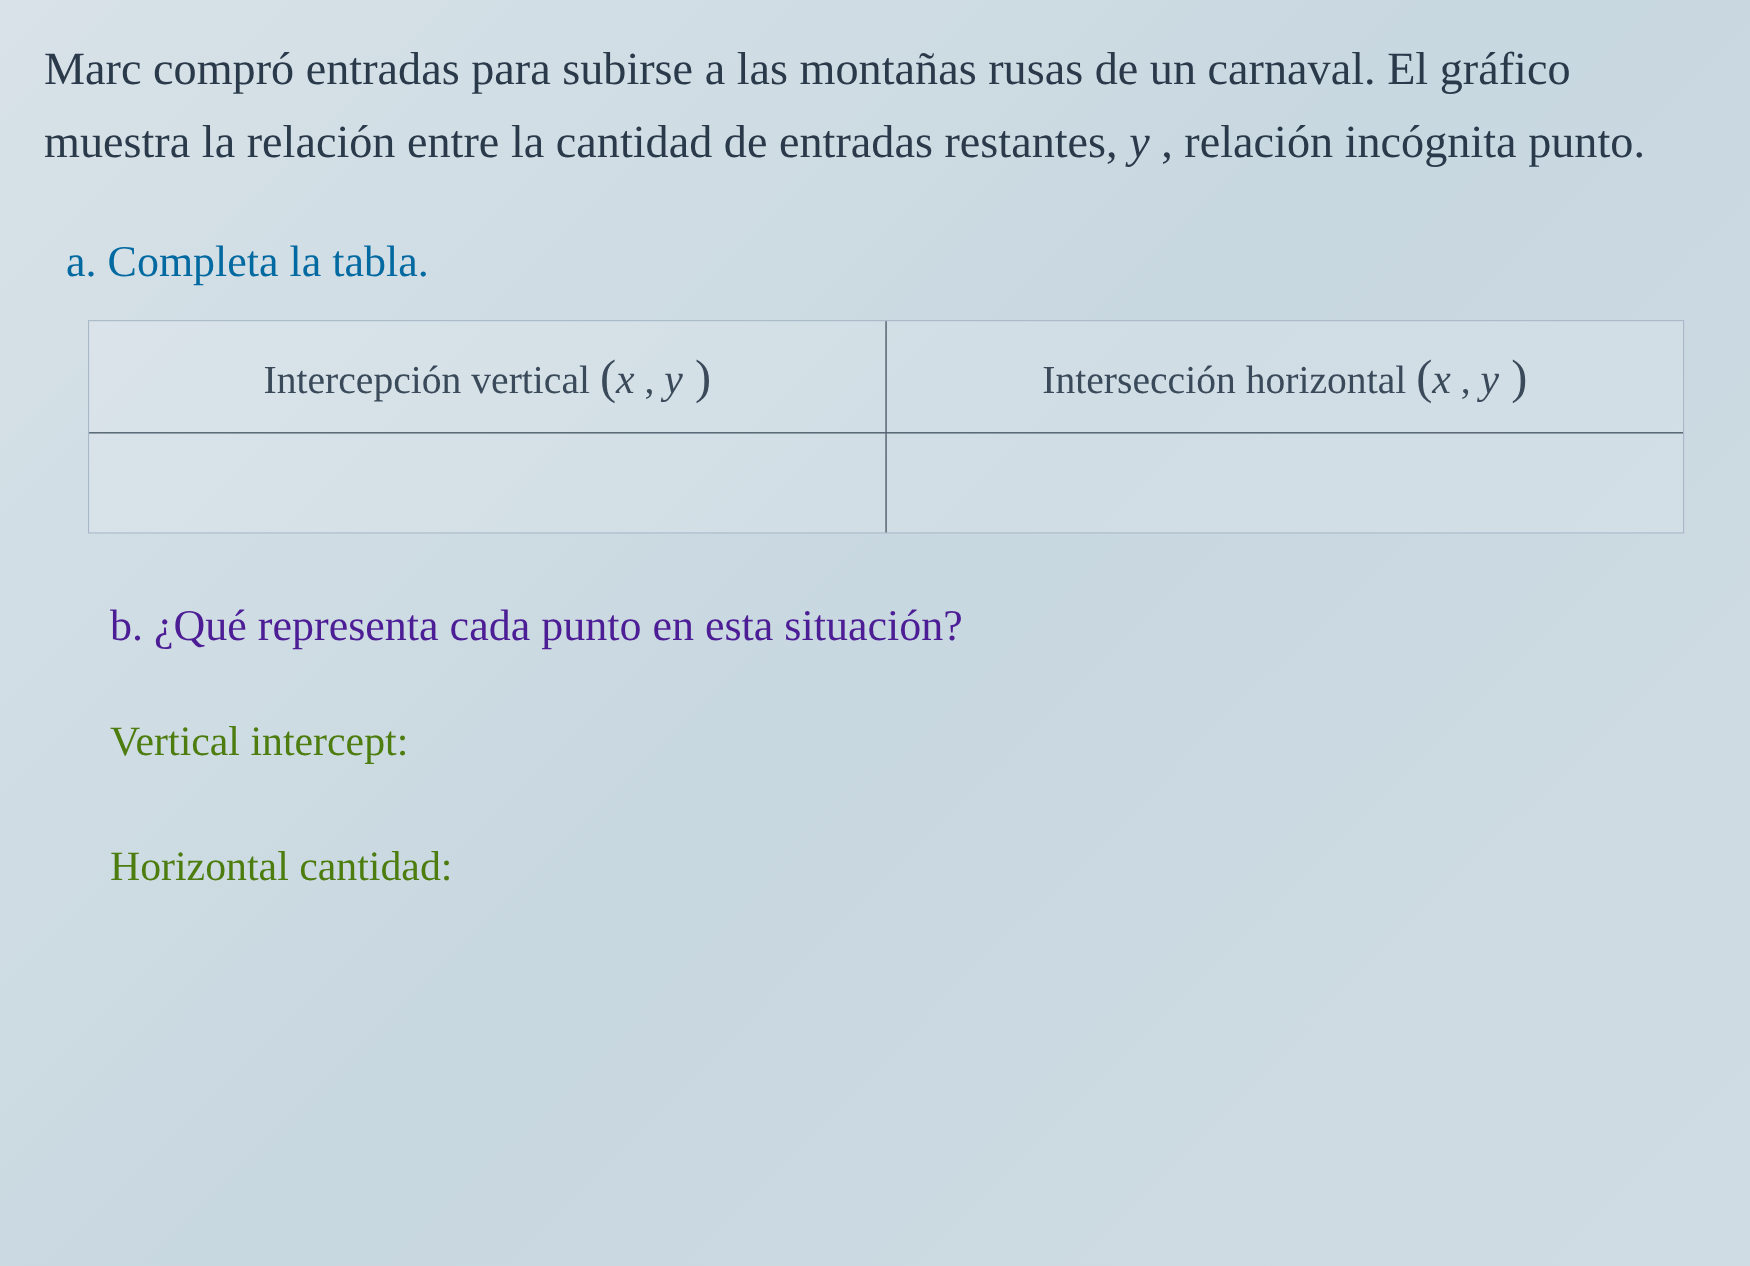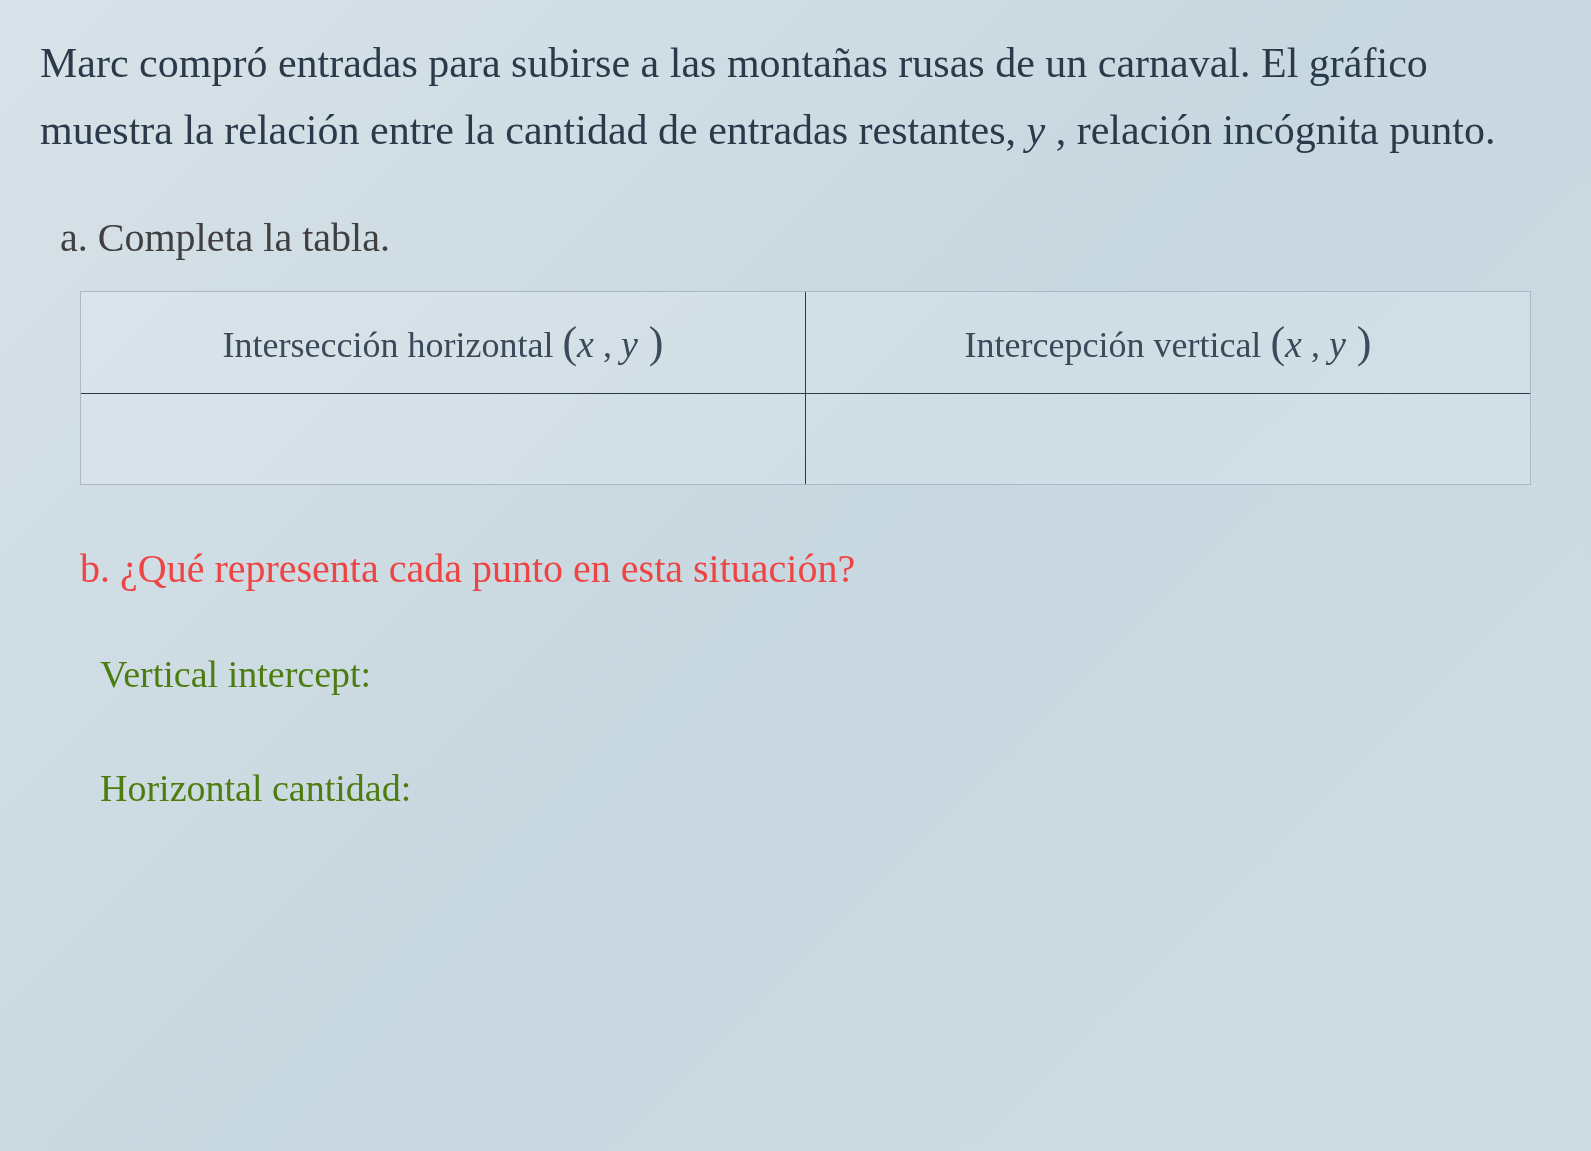--- a/index.html
+++ b/index.html
@@ -23,21 +23,21 @@
       font-weight: 400;
     }
     .problem-text .italic {
     }
     .problem-text .var {
       font-style: italic;
       font-family: 'Times New Roman', serif;
     }
     .question-label {
       font-size: 40px;
-      color: #404040;
+      color: #0369a1;
       margin-bottom: 30px;
       margin-left: 20px;
     }
     .table-container {
       margin: 0 20px 60px 40px;
       border: 1px solid #a8b8c8;
       background: rgba(255,255,255,0.15);
     }
     .table-row {
       display: flex;
@@ -62,22 +62,22 @@
       font-size: 44px;
       font-family: 'Times New Roman', serif;
     }
     .math-var {
       font-style: italic;
       font-family: 'Times New Roman', serif;
       font-size: 38px;
     }
     .sub-question {
       font-size: 40px;
-      color: #ef4444;
-      margin-left: 40px;
+      color: #4c1d95;
+      margin-left: 60px;
       margin-bottom: 60px;
     }
     .answer-label {
       font-size: 38px;
       color: #4d7c0f;
       margin-left: 60px;
       margin-bottom: 70px;
     }
   </style>
 </head>
@@ -85,24 +85,24 @@
 
 <div class="problem-text">
   <span>Marc compró entradas para subirse a las montañas rusas de un carnaval. El gráfico muestra la relación entre la cantidad de entradas restantes, </span><span class="var">y</span><span> , relación </span><span class="italic">incógnita</span><span> punto.</span>
 </div>
 
 <div class="question-label">a. Completa la tabla.</div>
 
 <div class="table-container">
   <div class="table-row table-header-row">
     <div class="table-cell">
-      <span>Intersección horizontal </span><span class="math-paren">(</span><span class="math-var">x</span><span> , </span><span class="math-var">y</span><span class="math-paren"> )</span>
+      <span>Intercepción vertical </span><span class="math-paren">(</span><span class="math-var">x</span><span> , </span><span class="math-var">y</span><span class="math-paren"> )</span>
     </div>
     <div class="table-cell">
-      <span>Intercepción vertical </span><span class="math-paren">(</span><span class="math-var">x</span><span> , </span><span class="math-var">y</span><span class="math-paren"> )</span>
+      <span>Intersección horizontal </span><span class="math-paren">(</span><span class="math-var">x</span><span> , </span><span class="math-var">y</span><span class="math-paren"> )</span>
     </div>
   </div>
   <div class="table-row table-data-row">
     <div class="table-cell"></div>
     <div class="table-cell"></div>
   </div>
 </div>
 
 <div class="sub-question">b. ¿Qué representa cada punto en esta situación?</div>
 

